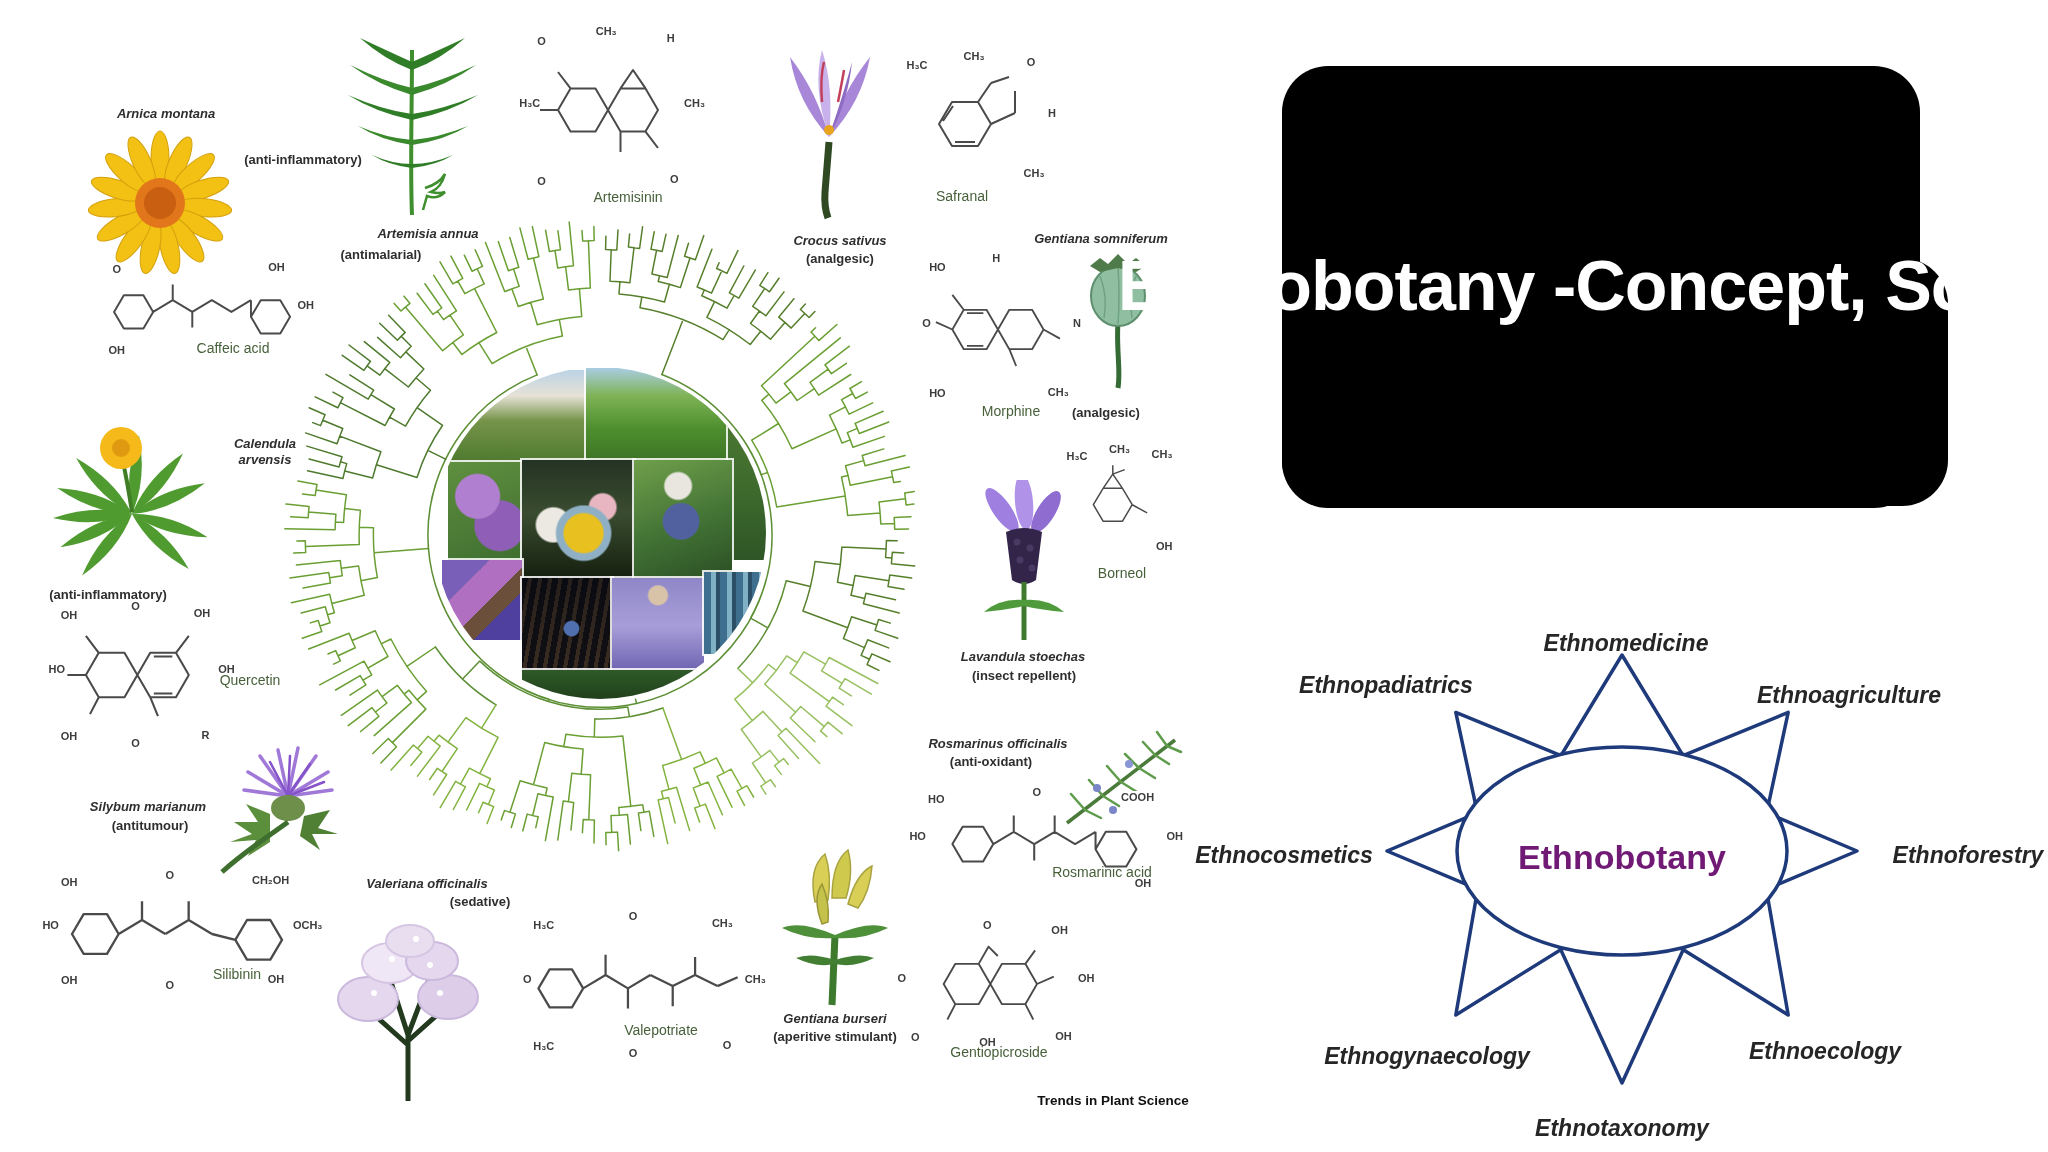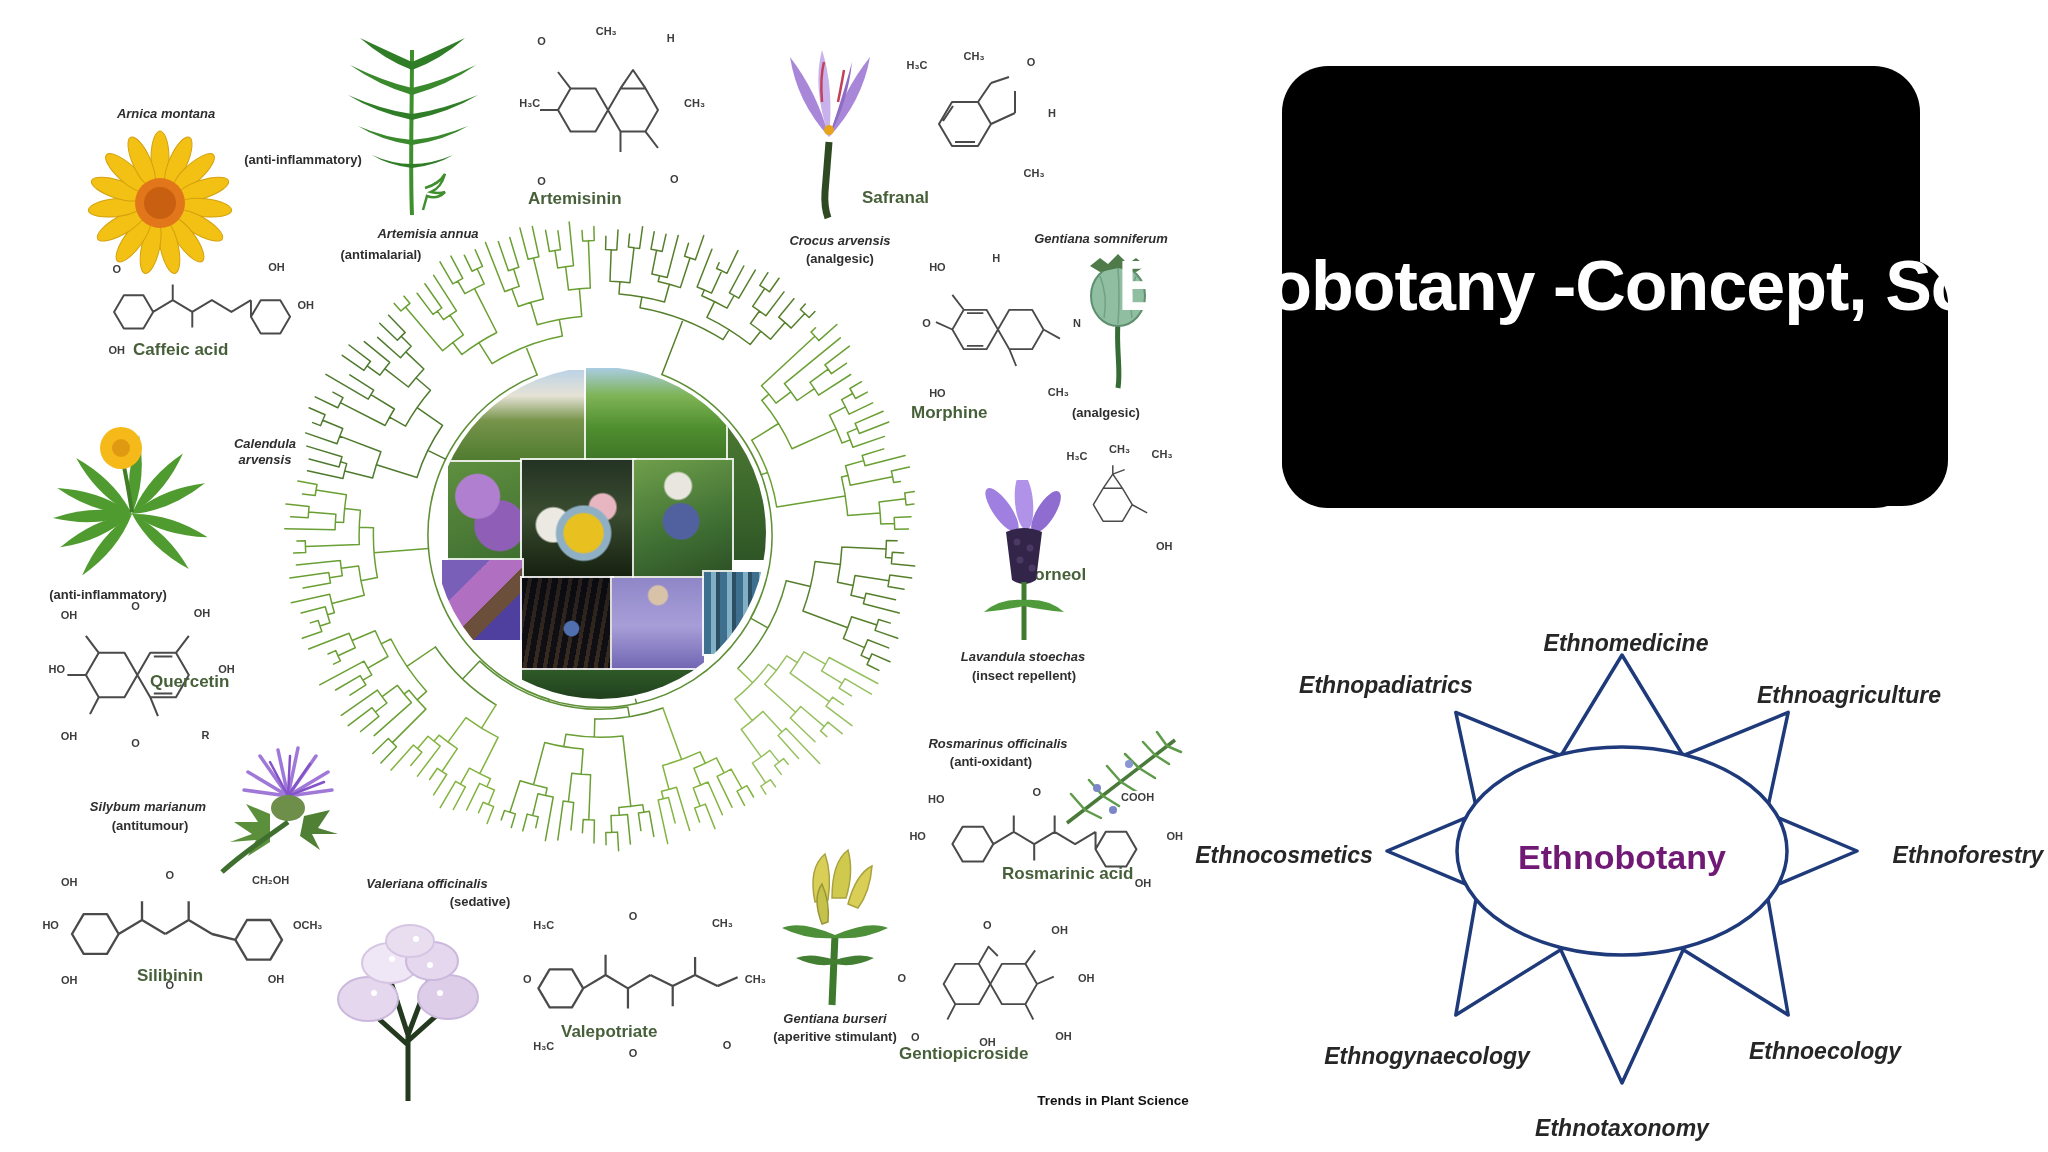--- a/index.html
+++ b/index.html
@@ -3,21 +3,21 @@
 <meta charset="utf-8">
 <style>
   html,body{margin:0;padding:0;background:#ffffff;}
   #stage{position:relative;width:2048px;height:1152px;background:#ffffff;overflow:hidden;
          font-family:"Liberation Sans", sans-serif;}
   .abs{position:absolute;}
   
   .species{position:absolute;font-size:13px;font-weight:700;font-style:italic;color:#2e2e2e;
            text-align:center;line-height:1.25;}
   .use{position:absolute;font-size:13px;font-weight:600;color:#2e2e2e;text-align:center;line-height:1.2;}
-  .compound{position:absolute;font-size:17px;font-weight:700;color:#47603a;text-align:left;}
+  .compound{position:absolute;font-size:14px;font-weight:400;color:#47603a;text-align:center;}
   .journal{position:absolute;font-size:13.5px;font-weight:700;color:#111;transform:translate(-50%,-50%);
            white-space:nowrap;font-style:italic;}
   .plant{position:absolute;}
   
   .molecule{position:absolute;}
   .molecule svg{width:100%;height:100%;display:block;}
   .molecule path, .molecule polyline{fill:none;stroke:#4a4a4a;stroke-width:2;stroke-linejoin:round;}
   .atom{position:absolute;font-size:11px;font-weight:700;color:#3c3c3c;transform:translate(-50%,-50%);
         white-space:nowrap;background:#fff;padding:0 1px;}
   .a0{left:8%;top:4%}.a1{left:84%;top:2%}.a2{left:98%;top:45%}.a3{left:86%;top:96%}
@@ -133,21 +133,21 @@
   <div>
     <svg class="plant" style="left:772px;top:42px;width:115px;height:180px" viewBox="0 0 115 180">
       <path d="M57,100 L53,150 Q52,165 56,176" stroke="#2f4a22" stroke-width="7" fill="none"></path>
       <path d="M57,95 Q25,60 18,15 Q45,50 57,95 Z" fill="#a887d8"></path>
       <path d="M57,95 Q90,60 98,15 Q70,50 57,95 Z" fill="#a887d8"></path>
       <path d="M57,95 Q40,45 50,8 Q62,45 57,95 Z" fill="#c9b2ec"></path>
       <path d="M57,95 Q72,50 80,20 Q76,60 57,95 Z" fill="#8f6cc4"></path>
       <path d="M50,60 Q48,35 52,20 M66,60 Q70,40 72,28" stroke="#c2415a" stroke-width="2.5" fill="none"></path>
       <circle cx="57" cy="88" r="5" fill="#e8a41c"></circle>
     </svg>
-    <div class="species" style="left:740px;top:233px;width:200px">Crocus arvensis</div>
+    <div class="species" style="left:740px;top:233px;width:200px">Crocus sativus</div>
     <div class="use" style="left:740px;top:251px;width:200px">(analgesic)</div>
     <div class="molecule" style="left:905px;top:60px;width:150px;height:118px">
       <svg viewBox="0 0 150 100">
         <path d="M86,55 L73,77 L47,77 L34,55 L47,33 L73,33 Z M50,73 L70,73 M38,52 L48,37 M73,33 L86,14 M86,55 L110,44 M110,44 L110,22 M86,14 L104,8"></path>
       </svg>
       <span class="atom a0">H₃C</span>
       <span class="atom a6">CH₃</span>
       <span class="atom a1">O</span>
       <span class="atom a2">H</span>
       <span class="atom a3">CH₃</span>

